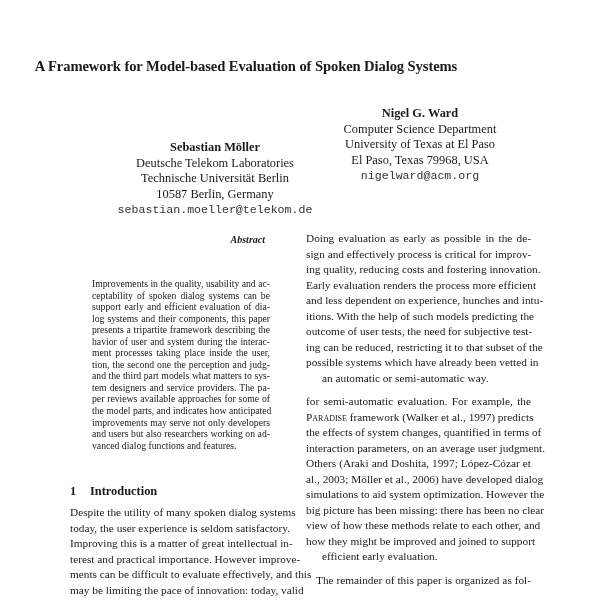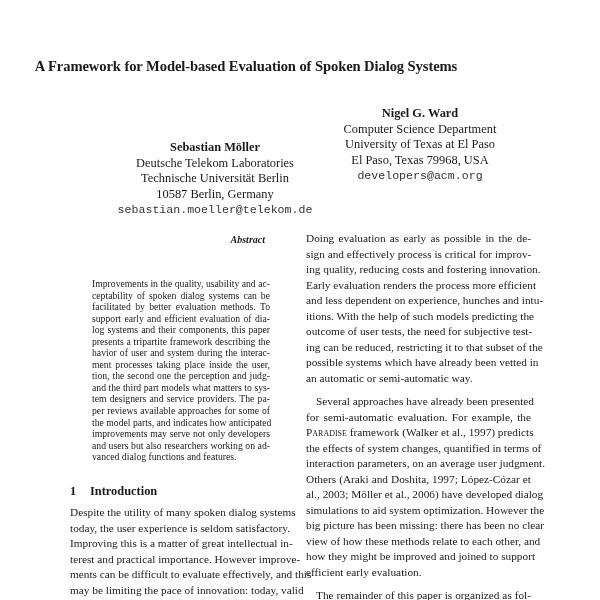--- a/index.html
+++ b/index.html
@@ -34,21 +34,21 @@
     .section-heading {
       position: absolute; left: 70px; top: 484px; font-weight: bold; font-size: 12.4px;
     }
     .section-heading .num { display: inline-block; width: 20px; }
     .col {
       position: absolute; font-size: 11.3px; line-height: 15.5px;
     }
     .col.left { left: 70px; width: 216px; top: 505px; }
     .col.right { left: 306px; width: 225px; top: 231px; }
     .col span.l { display: block; text-align: justify; text-align-last: justify; white-space: nowrap; }
-    .col span.l.last { text-align-last: left; }
+    .col span.l.last { text-align-last: left; margin-left: 16px; }
     .col span.l.indent { padding-left: 10px; }
     .col .para-gap { height: 8px; }
     .sc { font-variant: small-caps; }
   </style>
 </head>
 <body>
 
 <div class="title">A Framework for Model-based Evaluation of Spoken Dialog Systems</div>
 
 <div class="author a1">
@@ -57,29 +57,28 @@
   <div>Technische Universität Berlin</div>
   <div>10587 Berlin, Germany</div>
   <div class="email">sebastian.moeller@telekom.de</div>
 </div>
 
 <div class="author a2">
   <div class="name">Nigel G. Ward</div>
   <div>Computer Science Department</div>
   <div>University of Texas at El Paso</div>
   <div>El Paso, Texas 79968, USA</div>
-  <div class="email">developers@acm.org</div>
+  <div class="email">nigelward@acm.org</div>
 </div>
 
 <div class="abstract-title">Abstract</div>
 
 <div class="abstract-body">
   <span class="l">Improvements in the quality, usability and ac-</span>
   <span class="l">ceptability of spoken dialog systems can be</span>
-  <span class="l">facilitated by better evaluation methods.  To</span>
   <span class="l">support early and efficient evaluation of dia-</span>
   <span class="l">log systems and their components, this paper</span>
   <span class="l">presents a tripartite framework describing the</span>
   <span class="l">havior of user and system during the interac-</span>
   <span class="l">ment processes taking place inside the user,</span>
   <span class="l">tion, the second one the perception and judg-</span>
   <span class="l">and the third part models what matters to sys-</span>
   <span class="l">tem designers and service providers.  The pa-</span>
   <span class="l">per reviews available approaches for some of</span>
   <span class="l">the model parts, and indicates how anticipated</span>
@@ -107,21 +106,20 @@
   <span class="l">sign and effectively process is critical for improv-</span>
   <span class="l">ing quality, reducing costs and fostering innovation.</span>
   <span class="l">Early evaluation renders the process more efficient</span>
   <span class="l">and less dependent on experience, hunches and intu-</span>
   <span class="l">itions.  With the help of such models predicting the</span>
   <span class="l">outcome of user tests, the need for subjective test-</span>
   <span class="l">ing can be reduced, restricting it to that subset of the</span>
   <span class="l">possible systems which have already been vetted in</span>
   <span class="l last">an automatic or semi-automatic way.</span>
   <div class="para-gap"></div>
-  <span class="l indent">Several approaches have already been presented</span>
   <span class="l">for semi-automatic evaluation.  For example, the</span>
   <span class="l"><span class="sc">Paradise</span><span> framework (Walker et al., 1997) predicts</span></span>
   <span class="l">the effects of system changes, quantified in terms of</span>
   <span class="l">interaction parameters, on an average user judgment.</span>
   <span class="l">Others (Araki and Doshita, 1997; López-Cózar et</span>
   <span class="l">al., 2003; Möller et al., 2006) have developed dialog</span>
   <span class="l">simulations to aid system optimization. However the</span>
   <span class="l">big picture has been missing: there has been no clear</span>
   <span class="l">view of how these methods relate to each other, and</span>
   <span class="l">how they might be improved and joined to support</span>

